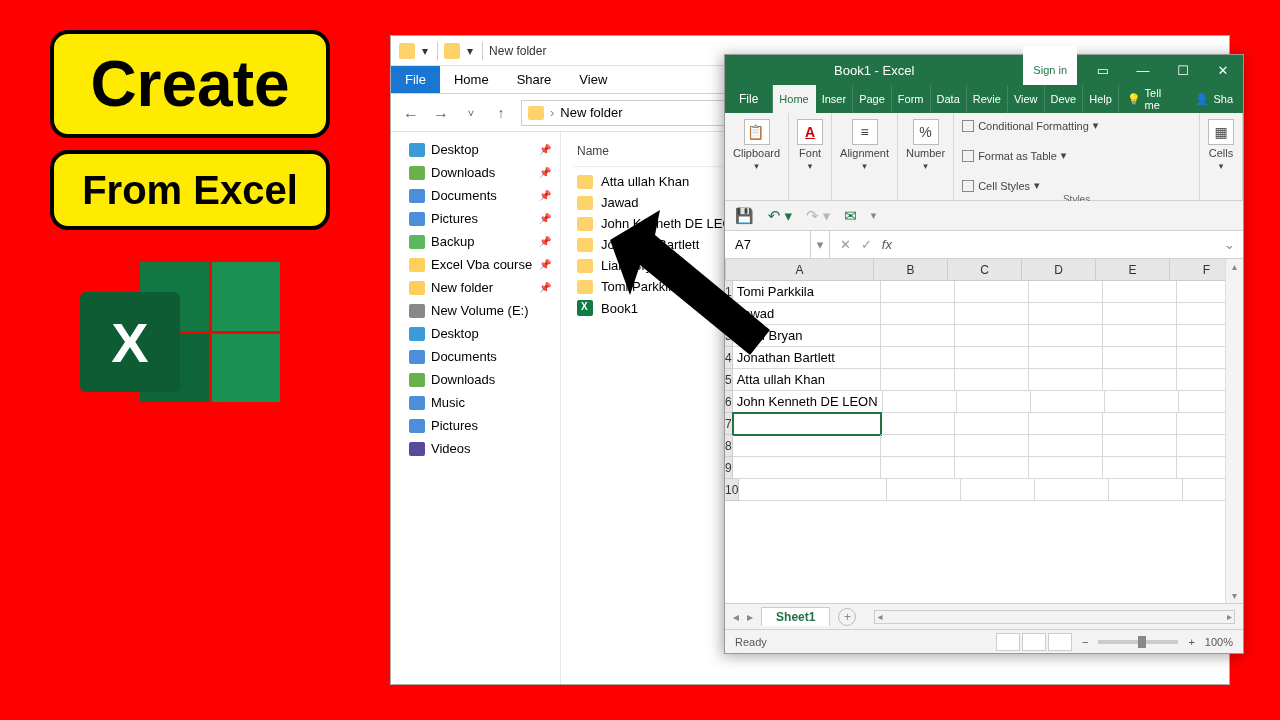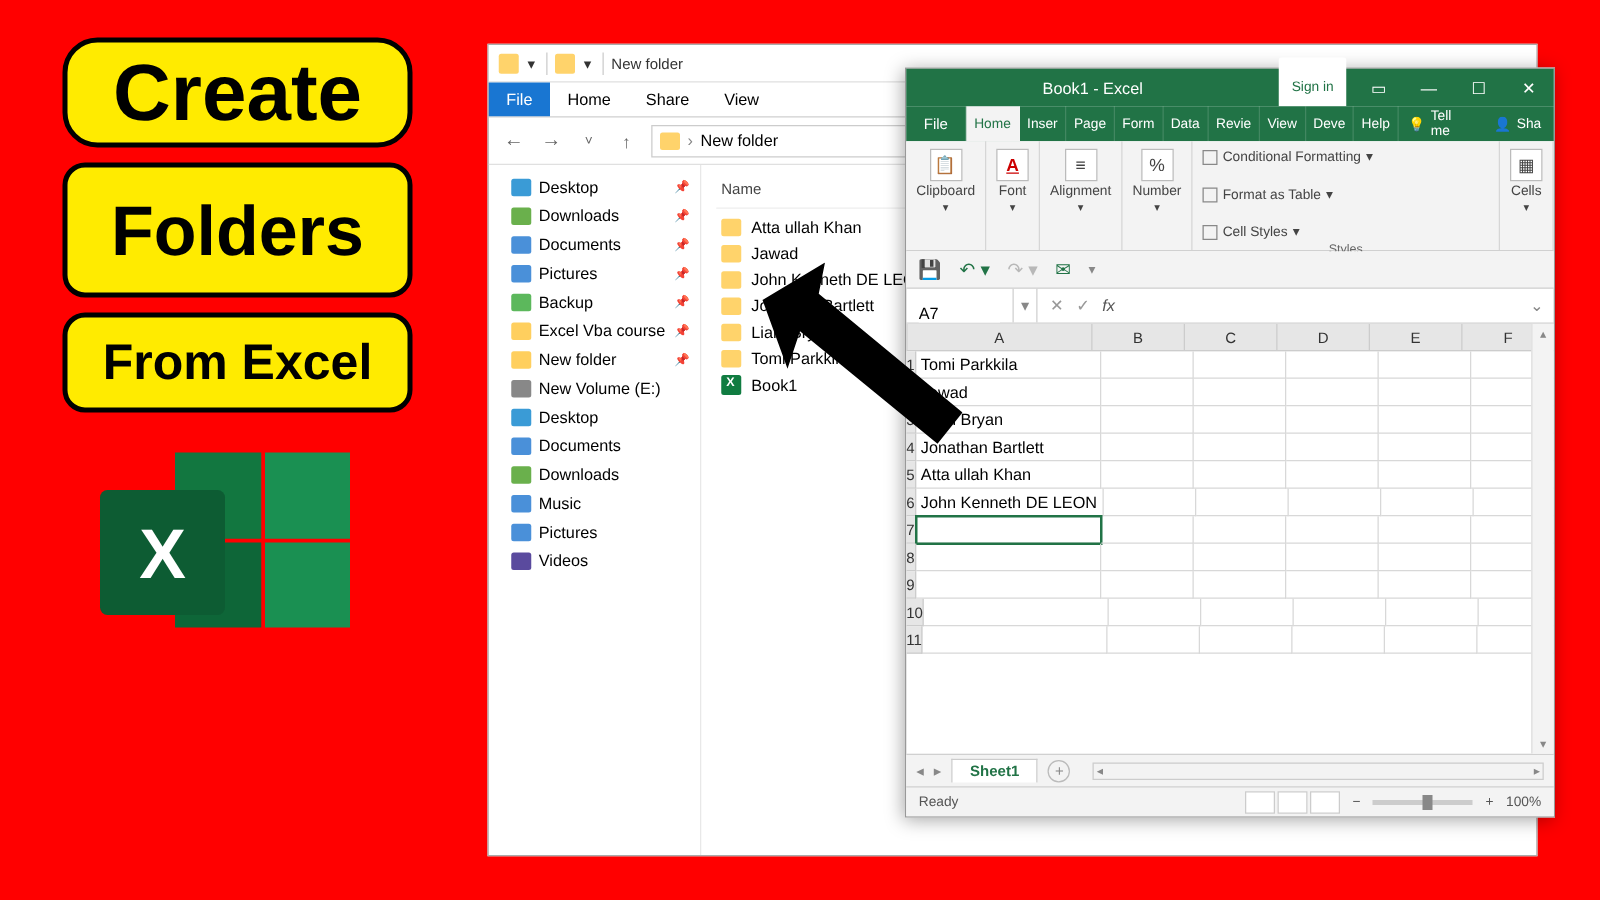--- a/index.html
+++ b/index.html
@@ -1,21 +1,21 @@
 <!DOCTYPE html>
 <html><head>
 <meta charset="utf-8">
 <style>
 * { margin:0; padding:0; box-sizing:border-box; font-family:'Segoe UI',Arial,sans-serif; }
 body { width:1280px; height:720px; background:#ff0000; position:relative; overflow:hidden; }
 
 
 .promo { position:absolute; left:50px; top:30px; width:280px; display:flex; flex-direction:column; gap:12px; }
 .promo-tile { background:#ffeb00; border:4px solid #000; border-radius:18px; color:#000; font-weight:900; text-align:center; display:flex; align-items:center; justify-content:center; }
-.t1 { height:88px; font-size:64px;border-radius:28px; }
+.t1 { height:108px; font-size:64px; }
 .t2 { height:108px; font-size:56px; }
 .t3 { height:80px; font-size:40px; }
 .excel-logo { margin-top:10px; width:200px; height:170px; position:relative; align-self:flex-start; margin-left:30px; }
 .excel-grid { position:absolute; right:0; top:10px; width:140px; height:140px; display:grid; grid-template-columns:1fr 1fr; grid-template-rows:1fr 1fr; gap:3px; }
 .excel-grid div { background:#1a7a43; }
 .excel-grid div:nth-child(1){background:#127740;}
 .excel-grid div:nth-child(2){background:#1a9052;}
 .excel-grid div:nth-child(3){background:#0e6638;}
 .excel-grid div:nth-child(4){background:#1a9052;}
 .excel-badge { position:absolute; left:0; top:40px; width:100px; height:100px; background:#0d5c33; color:#fff; font-size:56px; font-weight:700; display:flex; align-items:center; justify-content:center; border-radius:6px; }
@@ -65,21 +65,21 @@
 .rib-group .gname { margin-top:auto; font-size:10px; color:#666; padding-top:2px;}
 .rib-big { display:flex; flex-direction:column; align-items:center; gap:2px; cursor:pointer; }
 .rib-big .bicon { width:26px; height:26px; border:1px solid #bbb; background:#fff; display:flex; align-items:center; justify-content:center; font-size:14px; }
 .rib-list { font-size:11px; display:flex; flex-direction:column; gap:17px; }
 .rib-list div { display:flex; align-items:center; gap:4px; cursor:pointer; white-space:nowrap; }
 .rib-list .sq { width:12px; height:12px; border:1px solid #888; }
 .xl-qat { height:30px; background:#f3f3f3; border-bottom:1px solid #d0d0d0; display:flex; align-items:center; padding:0 10px; gap:14px; color:#217346; font-size:15px; }
 .xl-qat span { cursor:pointer; }
 .xl-qat .dis { color:#b8b8b8; }
 .xl-namebox { height:28px; border-bottom:1px solid #d0d0d0; display:flex; align-items:center; font-size:13px; }
-.nb-cell { width:86px; padding:0 10px; border-right:1px solid #d0d0d0; height:100%; display:flex; align-items:flex-end; }
+.nb-cell { width:86px; padding:0 10px; border-right:1px solid #d0d0d0; height:100%; display:flex; align-items:center; }
 .nb-cell input { border:none; width:100%; font-size:13px; outline:none; }
 .nb-drp { width:18px; color:#888; text-align:center; }
 .nb-fx { padding:0 10px; display:flex; align-items:center; gap:10px; color:#999; }
 .nb-fx .chk { color:#999; }
 .nb-fx .fx { font-style:italic; color:#555; }
 .xl-grid { flex:1; overflow:hidden; position:relative; display:flex; flex-direction:column; }
 .grid-head { height:22px; display:flex; background:#e6e6e6; border-bottom:1px solid #ccc; }
 .gh-corner { width:32px; border-right:1px solid #ccc; background:#e6e6e6; }
 .gh-col { flex:0 0 74px; border-right:1px solid #ccc; text-align:center; font-size:12px; line-height:22px; color:#333; cursor:pointer; }
 .gh-col.colA { flex:0 0 148px; }
@@ -104,21 +104,20 @@
 .arrow-overlay { position:absolute; left:600px; top:210px; width:170px; height:170px; pointer-events:none; }
 .arrow-overlay svg { width:100%; height:100%; }
 
 .vsb { position:absolute; right:0; top:0; width:18px; bottom:0; border-left:1px solid #ddd; background:#f3f3f3; display:flex; flex-direction:column; align-items:center; justify-content:space-between; font-size:10px; color:#888; padding:2px 0; }
 </style>
 </head>
 <body>
 
 <div class="promo">
   <div class="promo-tile t1">Create</div>
-  <div class="promo-tile t2">Folders</div>
   <div class="promo-tile t3">From Excel</div>
   <div class="excel-logo">
     <div class="excel-grid">
         <div></div>
         <div></div>
         <div></div>
         <div></div>
       </div>
     <div class="excel-badge">X</div>
   </div>
@@ -445,29 +444,20 @@
         </div>
         <div class="grow">
           <div class="rn">10</div>
           <div class="cell colA"></div>
           <div class="cell"></div>
           <div class="cell"></div>
           <div class="cell"></div>
           <div class="cell"></div>
           <div class="cell"></div>
         </div>
-        <div class="grow">
-          <div class="rn">11</div>
-          <div class="cell colA"></div>
-          <div class="cell"></div>
-          <div class="cell"></div>
-          <div class="cell"></div>
-          <div class="cell"></div>
-          <div class="cell"></div>
-        </div>
       </div>
     <div class="vsb">
         <span>▴</span>
         <span>▾</span>
       </div>
   </div>
   <div class="xl-sheet-tabs">
     <span class="nav">◂</span>
     <span class="nav">▸</span>
     <div class="sheet">Sheet1</div>

